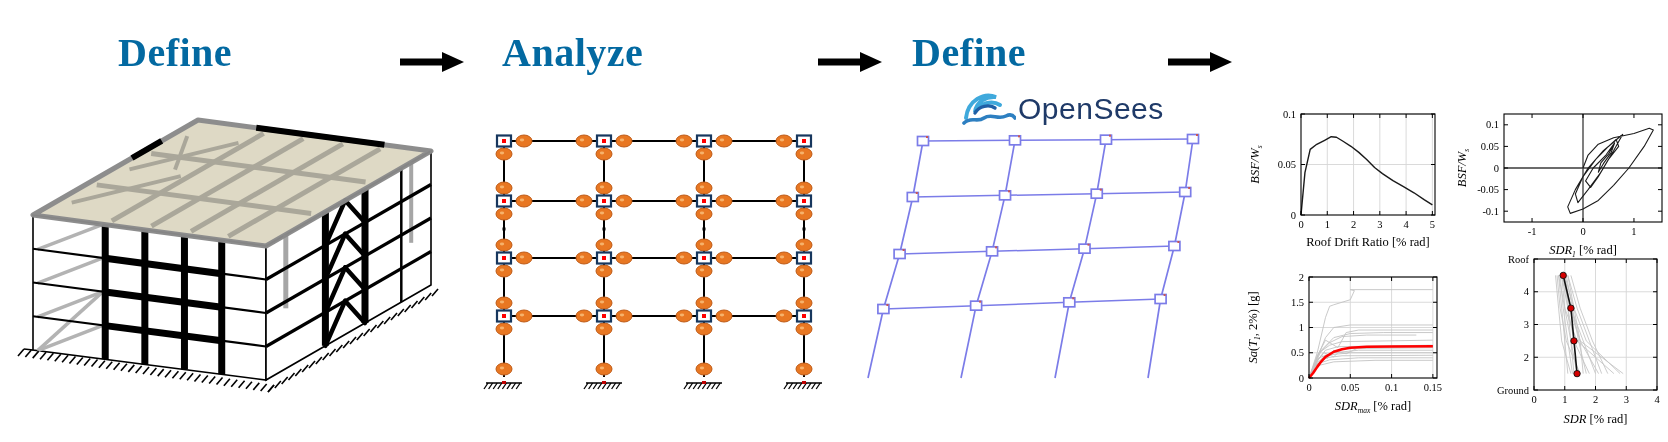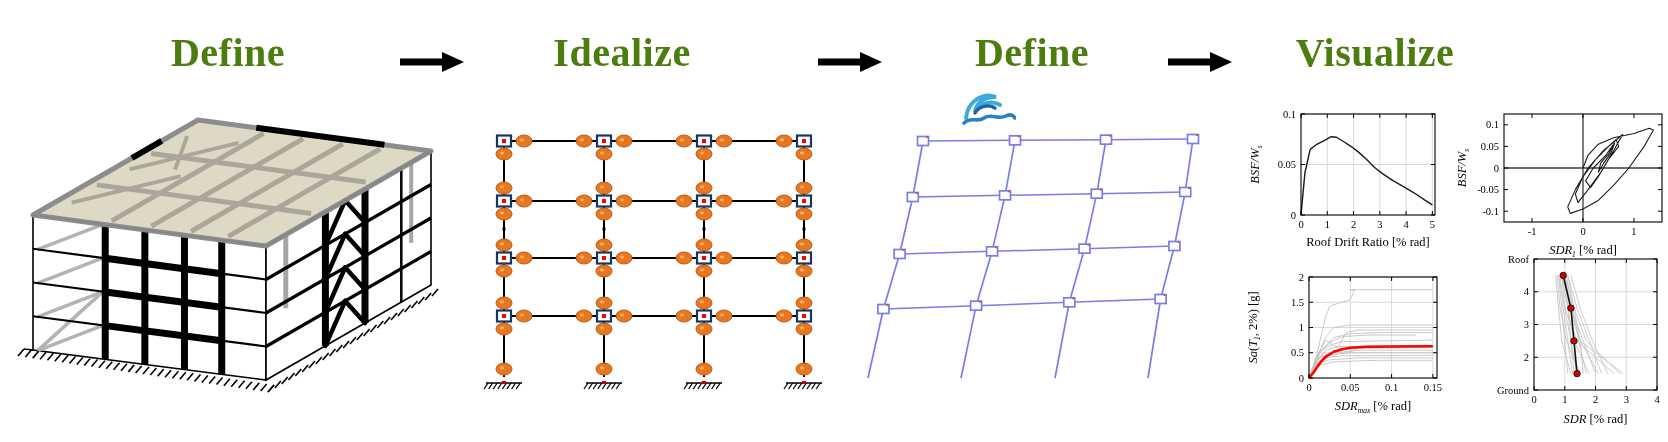--- a/index.html
+++ b/index.html
@@ -1,19 +1,19 @@
 <!DOCTYPE html>
 <html><head>
 <meta charset="utf-8">
 <style>
   html,body{margin:0;padding:0;background:#fff;}
   .stage{position:relative;width:1668px;height:442px;background:#ffffff;
          font-family:"Liberation Serif",serif;overflow:hidden;}
-  .step-title{position:absolute;top:28px;height:50px;text-align:center;
-              font-size:40px;font-weight:bold;color:#4d7c0f;line-height:50px;
+  .step-title{position:absolute;top:28px;height:50px;text-align:left;
+              font-size:40px;font-weight:bold;color:#0369a1;line-height:50px;
               letter-spacing:0.5px;}
   #title-define{left:118px;width:220px;}
   #title-idealize{left:502px;width:240px;}
   #title-analyze{left:912px;width:240px;}
   #title-visualize{left:1255px;width:240px;}
   .flow-arrow{position:absolute;top:50px;width:68px;height:24px;}
   #arrow-1{left:398px;}
   #arrow-2{left:816px;}
   #arrow-3{left:1166px;}
   .illus{position:absolute;}
@@ -30,23 +30,22 @@
   #chart-ida{left:1243px;top:254px;}
   #chart-profile{left:1456px;top:246px;}
   svg text{font-family:"Liberation Serif",serif;}
 </style>
 </head>
 <body>
 
 <div class="stage">
 
   <div class="step-title" id="title-define">Define</div>
-  <div class="step-title" id="title-idealize">Idealize</div>
+  <div class="step-title" id="title-idealize">Analyze</div>
   <div class="step-title" id="title-analyze">Define</div>
-  <div class="step-title" id="title-visualize">Visualize</div>
 
   <svg class="flow-arrow" id="arrow-1" viewBox="0 0 68 24">
     <line x1="2" y1="12" x2="48" y2="12" stroke="#000" stroke-width="7"></line>
       <polygon points="44,2 66,12 44,22" fill="#000"></polygon>
   </svg>
   <svg class="flow-arrow" id="arrow-2" viewBox="0 0 68 24">
     <line x1="2" y1="12" x2="48" y2="12" stroke="#000" stroke-width="7"></line>
       <polygon points="44,2 66,12 44,22" fill="#000"></polygon>
   </svg>
   <svg class="flow-arrow" id="arrow-3" viewBox="0 0 68 24">
@@ -412,20 +411,21 @@
       <rect x="337.1" y="201.5" width="11" height="9" fill="#fff" stroke="#7b7ce8" stroke-width="1.7"></rect>
       <rect x="345.6" y="201" width="2" height="2" fill="#c55"></rect>
     </svg>
 
   <div id="opensees-logo">
     <svg width="54" height="42" viewBox="0 0 54 42">
       <path d="M4,30 C6,12 22,4 34,9 C24,8 14,14 13,24 C18,15 30,12 38,17" fill="none" stroke="#3fa9dc" stroke-width="4" stroke-linecap="round"></path>
       <path d="M13,25 C17,18 27,16 33,20" fill="none" stroke="#1f5fa6" stroke-width="3.4" stroke-linecap="round"></path>
       <path d="M2,35 C9,28 15,35 22,30 C29,25 36,32 44,28 C48,26 51,27 53,30" fill="none" stroke="#2d7fc1" stroke-width="3.6" stroke-linecap="round"></path>
     </svg>
+    <span id="opensees-text">OpenSees</span>
   </div>
 
   <svg class="mini-chart" id="chart-pushover" width="205" height="158">
       <line x1="84.27450980392157" y1="20" x2="84.27450980392157" y2="121" stroke="#d6d6d6" stroke-width="0.9" stroke-linecap="butt"></line>
       <line x1="110.54901960784315" y1="20" x2="110.54901960784315" y2="121" stroke="#d6d6d6" stroke-width="0.9" stroke-linecap="butt"></line>
       <line x1="136.8235294117647" y1="20" x2="136.8235294117647" y2="121" stroke="#d6d6d6" stroke-width="0.9" stroke-linecap="butt"></line>
       <line x1="163.0980392156863" y1="20" x2="163.0980392156863" y2="121" stroke="#d6d6d6" stroke-width="0.9" stroke-linecap="butt"></line>
       <line x1="189.37254901960785" y1="20" x2="189.37254901960785" y2="121" stroke="#d6d6d6" stroke-width="0.9" stroke-linecap="butt"></line>
       <line x1="58" y1="70.5" x2="192" y2="70.5" stroke="#d6d6d6" stroke-width="0.9" stroke-linecap="butt"></line>
       <line x1="58" y1="20" x2="192" y2="20" stroke="#d6d6d6" stroke-width="0.9" stroke-linecap="butt"></line>

